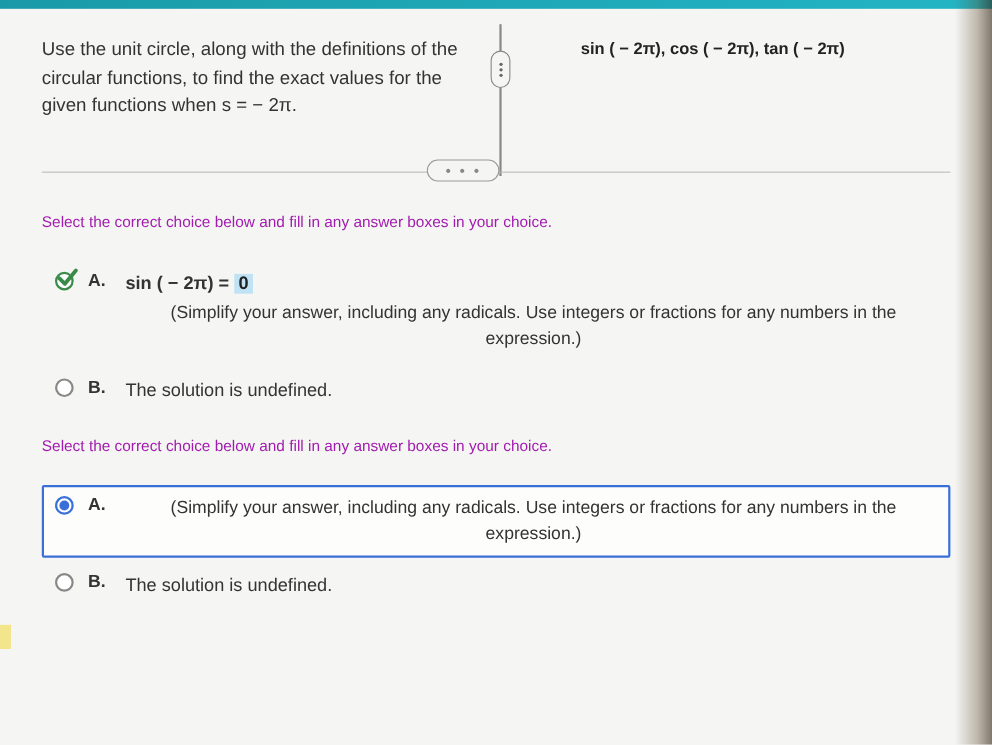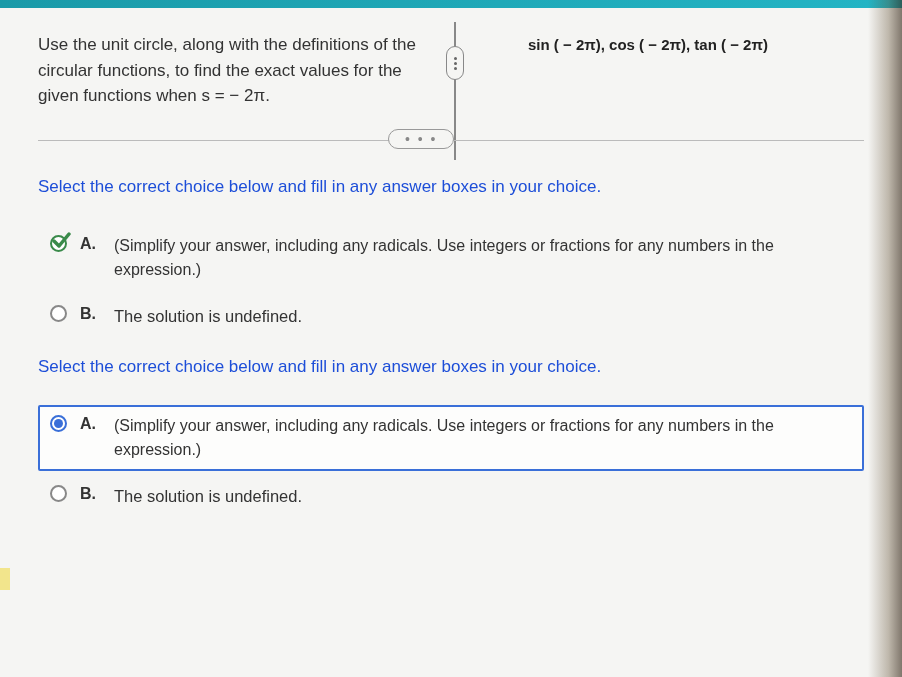--- a/index.html
+++ b/index.html
@@ -16,21 +16,21 @@
       background: linear-gradient(to right, #1a9aa8, #23b5c5);
     }
     .content {
       padding: 24px 38px 20px 38px;
       position: relative;
     }
     .question-header {
       display: flex;
       gap: 20px;
       position: relative;
-      margin-bottom: 20px;
+      margin-bottom: 36px;
     }
     .question-text {
       flex: 0 0 380px;
       font-size: 17px;
       color: #333;
       line-height: 1.5;
     }
     .divider-vert {
       position: absolute;
       left: 416px;
@@ -82,22 +82,22 @@
       background: #f5f5f3;
       border: 1px solid #999;
       border-radius: 11px;
       padding: 2px 16px;
       font-size: 14px;
       color: #888;
       letter-spacing: 2px;
       line-height: 14px;
     }
     .instruction {
-      font-size: 17px;
-      color: #1d4ed8;
+      font-size: 14px;
+      color: #a21caf;
       margin-bottom: 28px;
     }
     .choice-group { margin-bottom: 20px; }
     .choice-row {
       display: flex;
       gap: 10px;
       align-items: flex-start;
       padding: 7px 6px;
       margin-bottom: 4px;
       border: 2px solid transparent;
@@ -146,21 +146,21 @@
       color: #222;
     }
     .answer-box {
       display: inline-block;
       width: 22px; height: 18px;
       border: 1px solid #555;
       vertical-align: middle;
       margin-left: 2px;
       background: #fff;
     }
-    .hint { font-weight: normal; font-size: 16px; color: #333; }
+    .hint { font-weight: normal; font-size: 16px; color: #333; text-align: center; }
     .yellow-tab {
       position: absolute;
       left: 0;
       top: 568px;
       width: 10px;
       height: 22px;
       background: #f2e58c;
     }
     .right-shadow {
       position: absolute;
@@ -200,20 +200,23 @@
     <div class="choice-row">
       <div class="radio-col">
         <span class="radio checked-correct">
           <svg width="20" height="20" viewBox="0 0 20 20">
               <path d="M3 10 L8 15 L18 3" stroke="#3a8a4a" stroke-width="3.5" fill="none" stroke-linecap="round" stroke-linejoin="round"></path>
             </svg>
         </span>
       </div>
       <div class="letter-col">A.</div>
       <div class="choice-body">
+        <div class="math-line">
+          <span>sin ( − 2π) = </span><span class="answer-filled">0</span>
+        </div>
         <div class="hint">(Simplify your answer, including any radicals. Use integers or fractions for any numbers in the expression.)</div>
       </div>
     </div>
     <div class="choice-row">
       <div class="radio-col">
         <span class="radio"></span>
       </div>
       <div class="letter-col">B.</div>
       <div class="choice-body">The solution is undefined.</div>
     </div>

